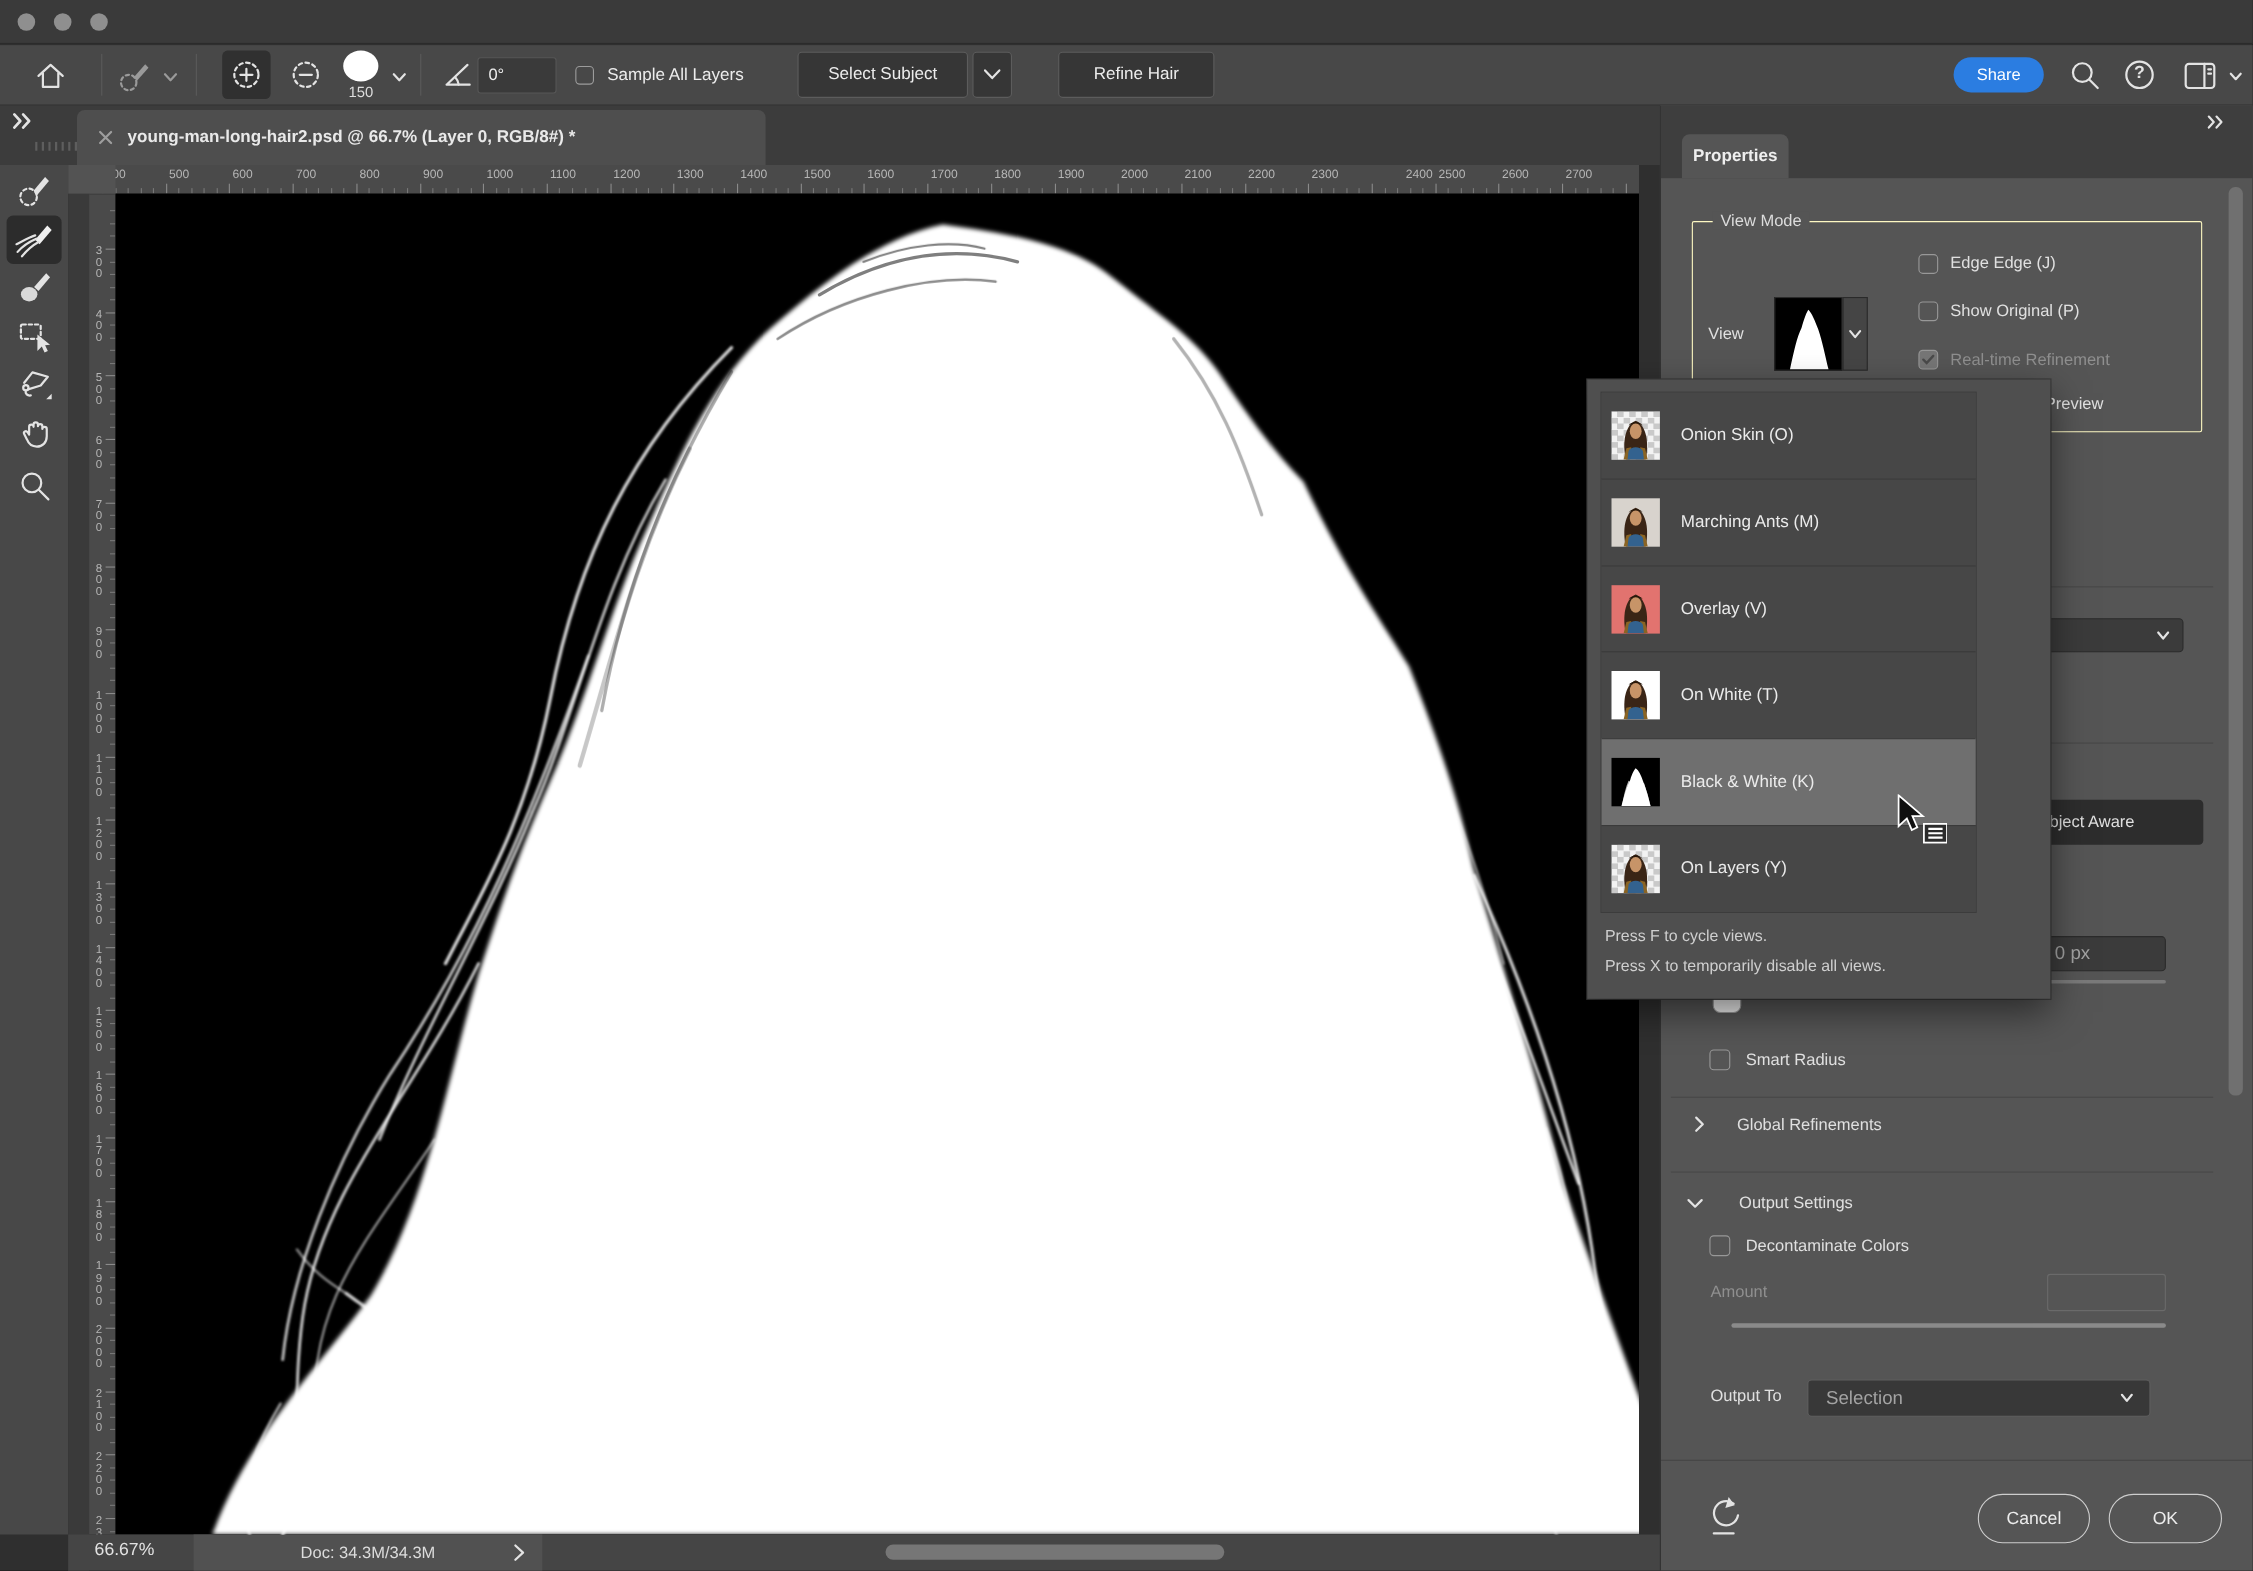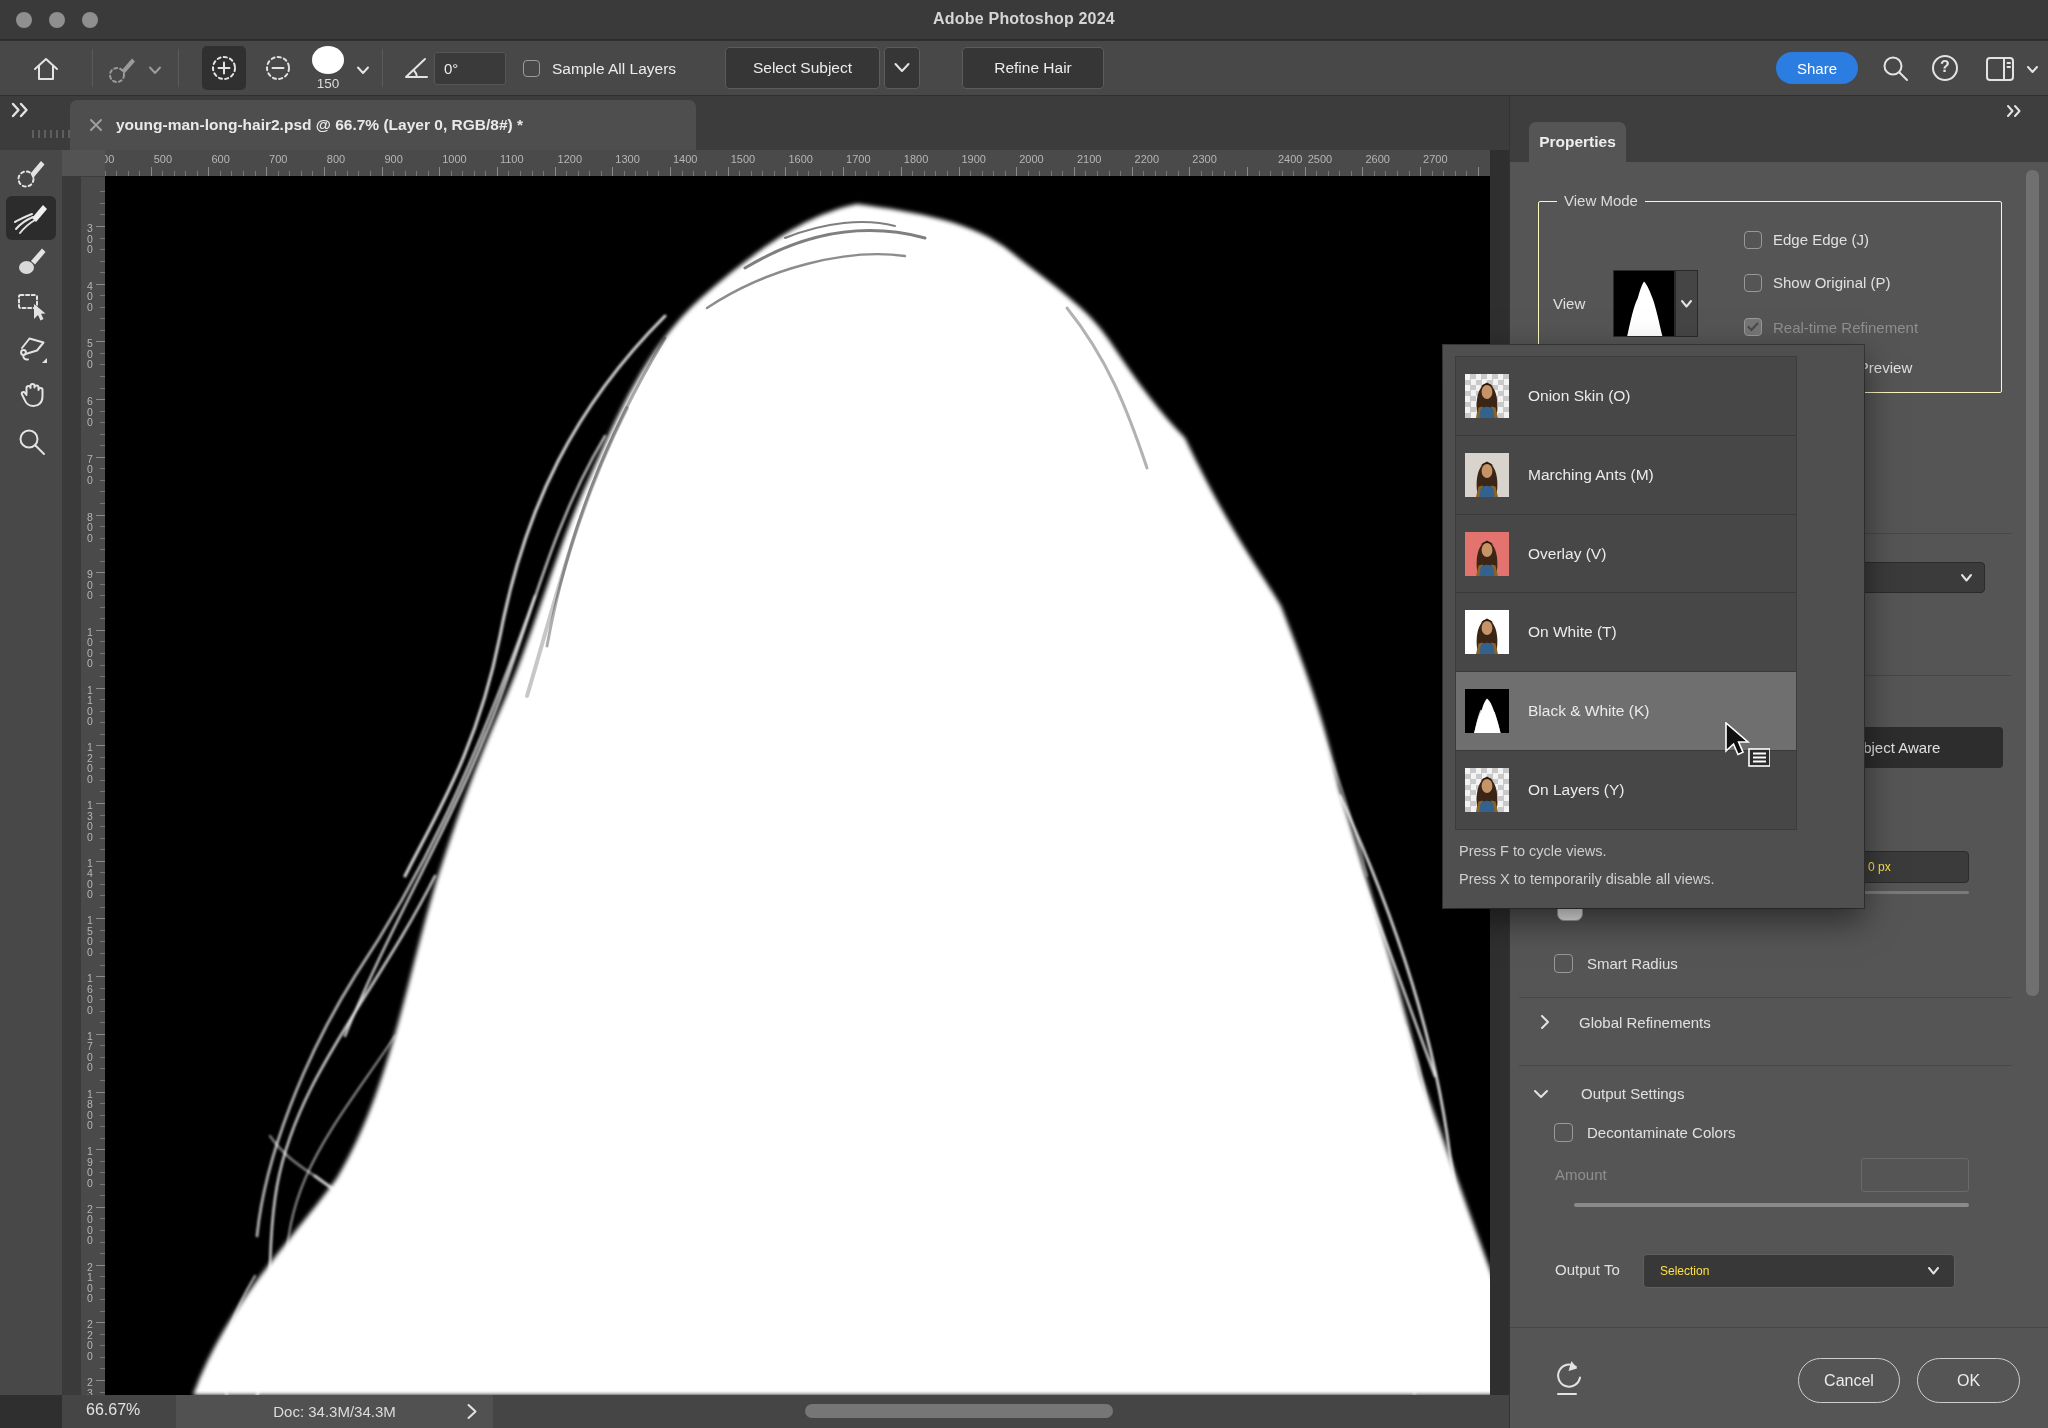--- a/index.html
+++ b/index.html
@@ -63,21 +63,21 @@
   .panel{left:1509px;top:96px;width:539px;height:1332px;background:#555555;border-left:1px solid #333}
   .panelhead{left:0;top:0;width:539px;height:66px;background:#3e3e3e}
   .ptab{left:19px;top:26px;width:97px;height:40px;background:#555555;border-radius:7px 7px 0 0;
         display:flex;align-items:center;justify-content:center;font-size:15.5px;font-weight:bold;color:#eee}
   .group{border:1px solid #fef9c3;border-radius:2px}
   .grouplabel{position:absolute;top:-10px;left:18px;background:#555;padding:0 7px;font-size:15px;color:#dcdcdc}
   .ck{width:18px;height:18px;border:1.5px solid #989898;border-radius:4px}
   .plbl{font-size:15px;color:#e0e0e0;white-space:nowrap}
   .plbl.dis{color:#8f8f8f}
   .divider{height:1px;background:#484848}
-  .darksel{background:#3b3b3b;border:1px solid #2b2b2b;border-radius:4px;display:flex;align-items:center;color:#fde047;font-size:12px}
+  .darksel{background:#3b3b3b;border:1px solid #2b2b2b;border-radius:4px;display:flex;align-items:center;color:#a3a3a3;font-size:17px}
   .pillbtn{border:1.5px solid #cdcdcd;border-radius:23px;background:transparent;color:#ececec;
            font-size:16px;display:flex;align-items:center;justify-content:center}
   .vthumb-sb{left:2026px;top:170px;width:13px;height:826px;background:#707070;border-radius:6px}
 
   
   .popup{left:1443px;top:345px;width:421px;height:563px;background:#4f4f4f;z-index:50;
          box-shadow:0 12px 32px rgba(0,0,0,.5),0 0 0 1px #3a3a3a}
   .menu{position:absolute;left:12px;top:11px;width:342px;height:474px;border:1px solid #3c3c3c;
         display:flex;flex-direction:column}
   .menu-item{flex:1;display:flex;align-items:center;background:#474747;border-top:1px solid #3a3a3a}
@@ -112,21 +112,20 @@
     <g id="sil62">
       <path d="M8 62 C11.5 46 14 34 18 26 C20.5 17 22.5 12 24 10 C27 13 29.5 19 32.5 27 C36 37 38.5 50 41.5 62 Z" fill="#fff"></path>
     </g>
   </defs>
 </svg>
 
 <div class="abs titlebar">
   <div class="abs tl" style="left:16px"></div>
   <div class="abs tl" style="left:49px"></div>
   <div class="abs tl" style="left:82px"></div>
-  <div class="abs wtitle">Adobe Photoshop 2024</div>
 </div>
 
 <div class="abs optionsbar">
   <div class="abs" style="left:31px;top:13px">
     <svg width="30" height="30" viewBox="0 0 30 30">
         <path class="st" d="M4 15 L15 5 L26 15 M8 12.5 V25 H22 V12.5"></path>
       </svg>
   </div>
   <div class="abs vsep" style="left:92px"></div>
   <div class="abs" style="left:108px;top:15px">

